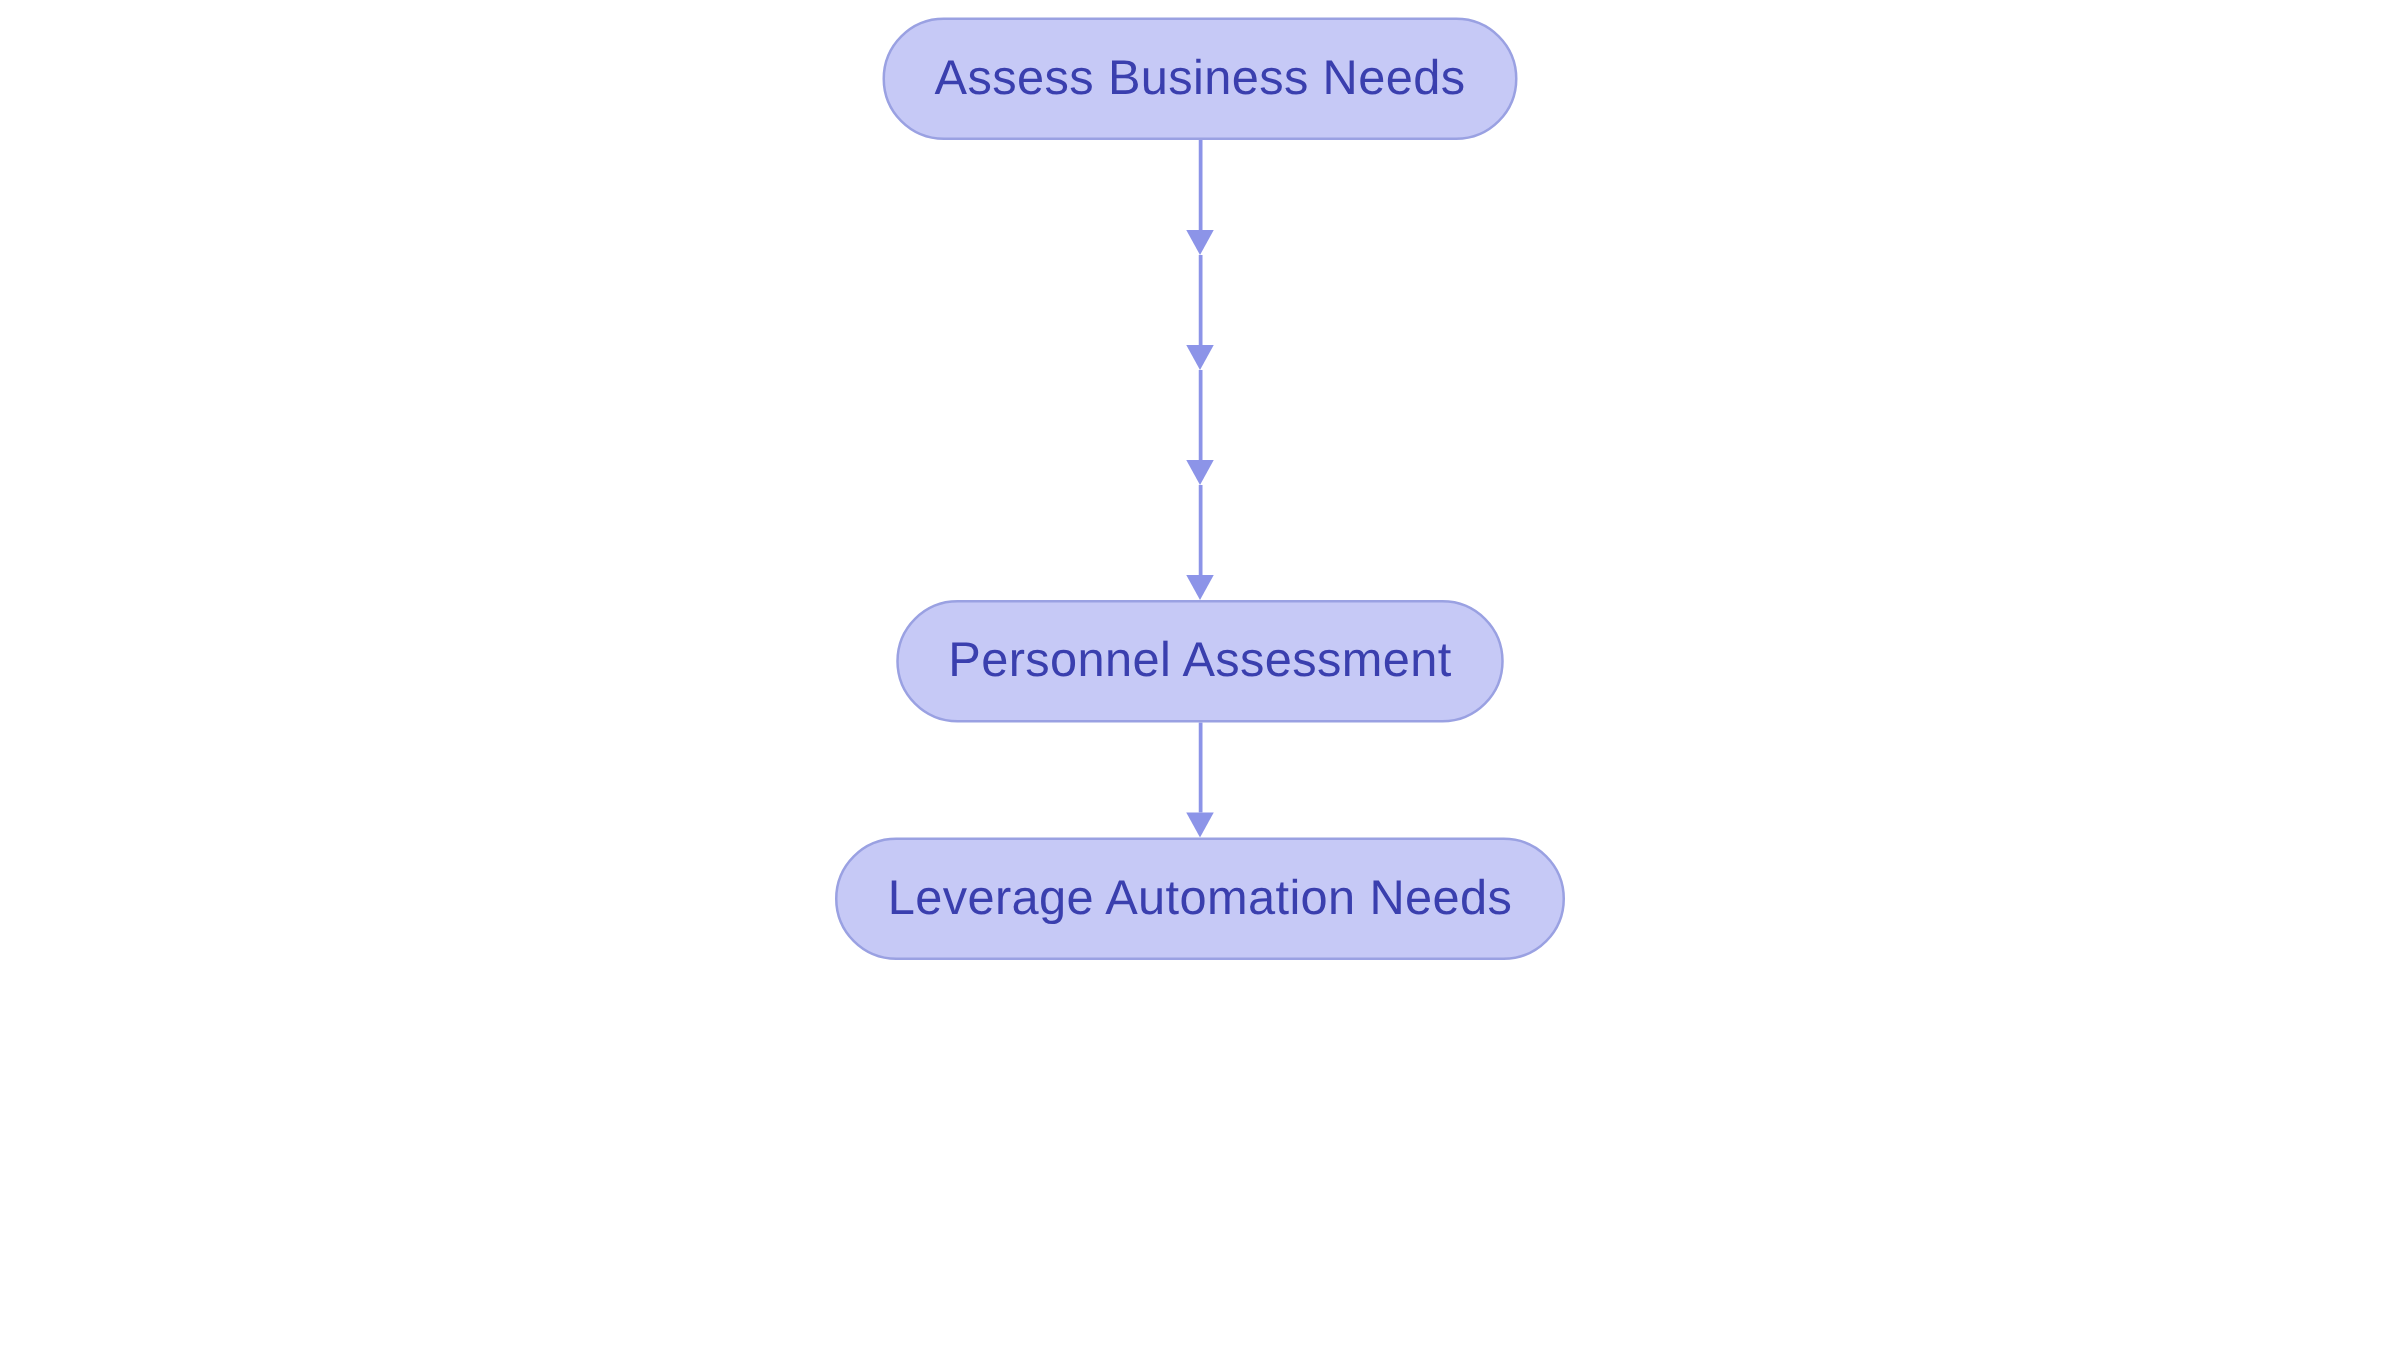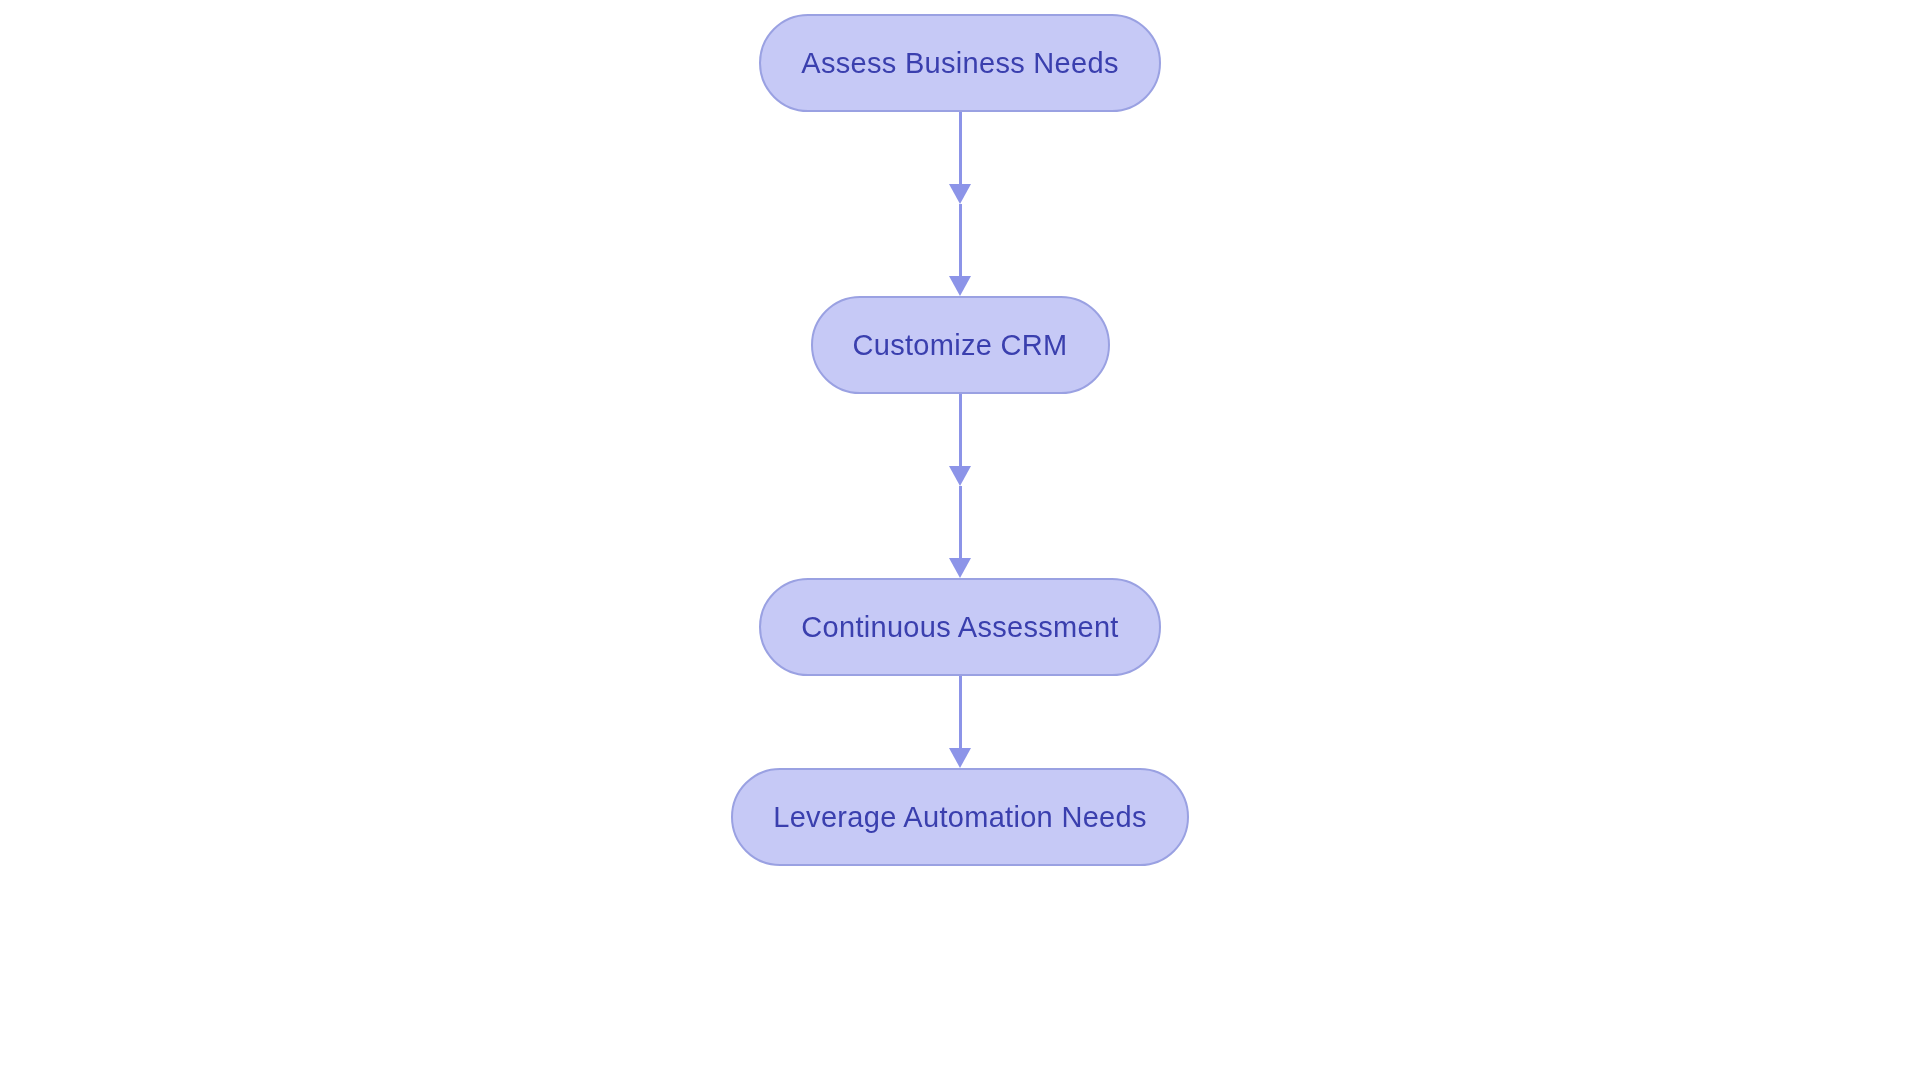--- a/index.html
+++ b/index.html
@@ -36,21 +36,21 @@
     padding: 0 40px;
     background: var(--node-fill);
     border: 2px solid var(--node-border);
     border-radius: 49px;
     display: flex;
     align-items: center;
     justify-content: center;
     flex: 0 0 auto;
   }
   .node-label {
-    font-size: 29px;
+    font-size: 39px;
     font-weight: 400;
     color: var(--node-text);
     white-space: nowrap;
     letter-spacing: 0.3px;
   }
   .arrow {
     height: 92px;
     display: flex;
     flex-direction: column;
     align-items: center;
@@ -84,37 +84,34 @@
       <div class="arrow-line"></div>
       <div class="arrow-head"></div>
     </div>
 
 
     <div class="arrow">
       <div class="arrow-line"></div>
       <div class="arrow-head"></div>
     </div>
 
-    <div class="node">
-      <span class="node-label">Customize CRM</span>
-    </div>
 
     <div class="arrow">
       <div class="arrow-line"></div>
       <div class="arrow-head"></div>
     </div>
 
 
     <div class="arrow">
       <div class="arrow-line"></div>
       <div class="arrow-head"></div>
     </div>
 
     <div class="node">
-      <span class="node-label">Continuous Assessment</span>
+      <span class="node-label">Personnel Assessment</span>
     </div>
 
     <div class="arrow">
       <div class="arrow-line"></div>
       <div class="arrow-head"></div>
     </div>
 
     <div class="node">
       <span class="node-label">Leverage Automation Needs</span>
     </div>

